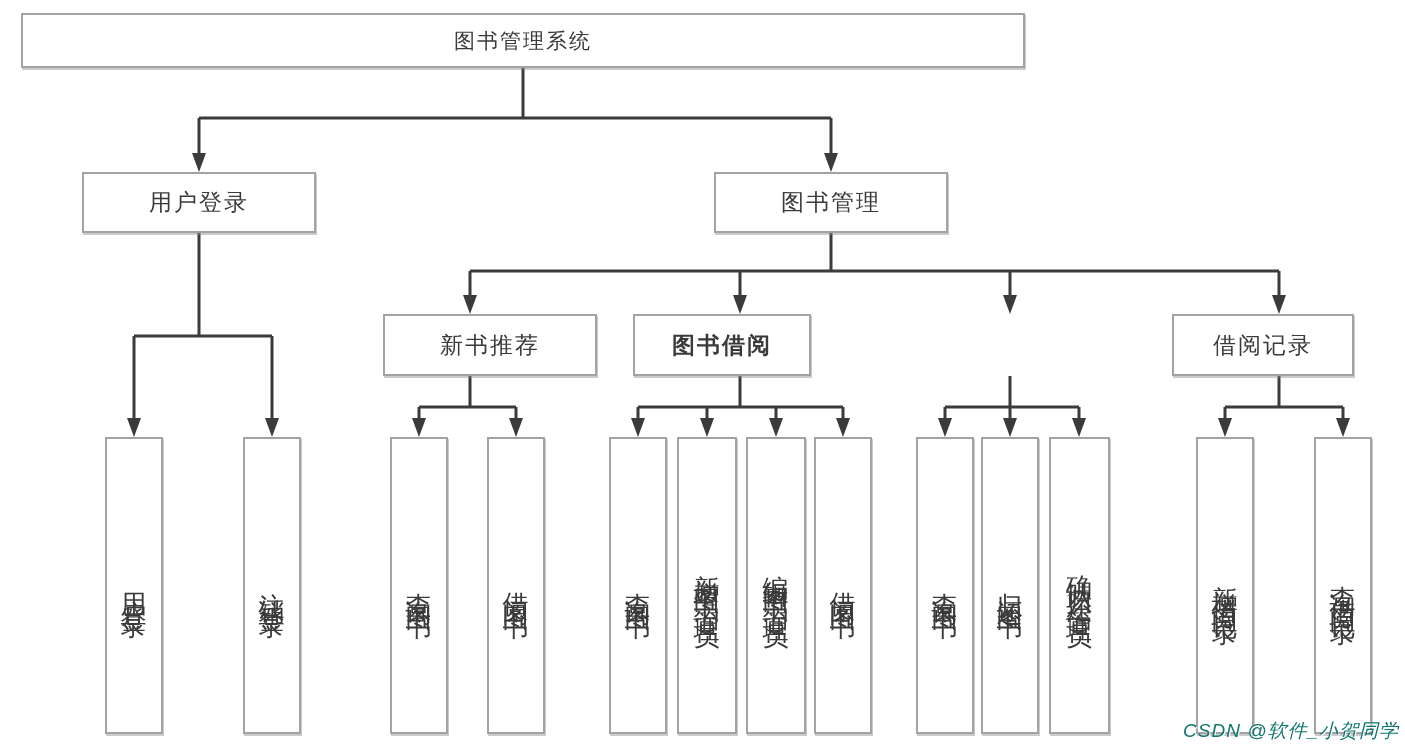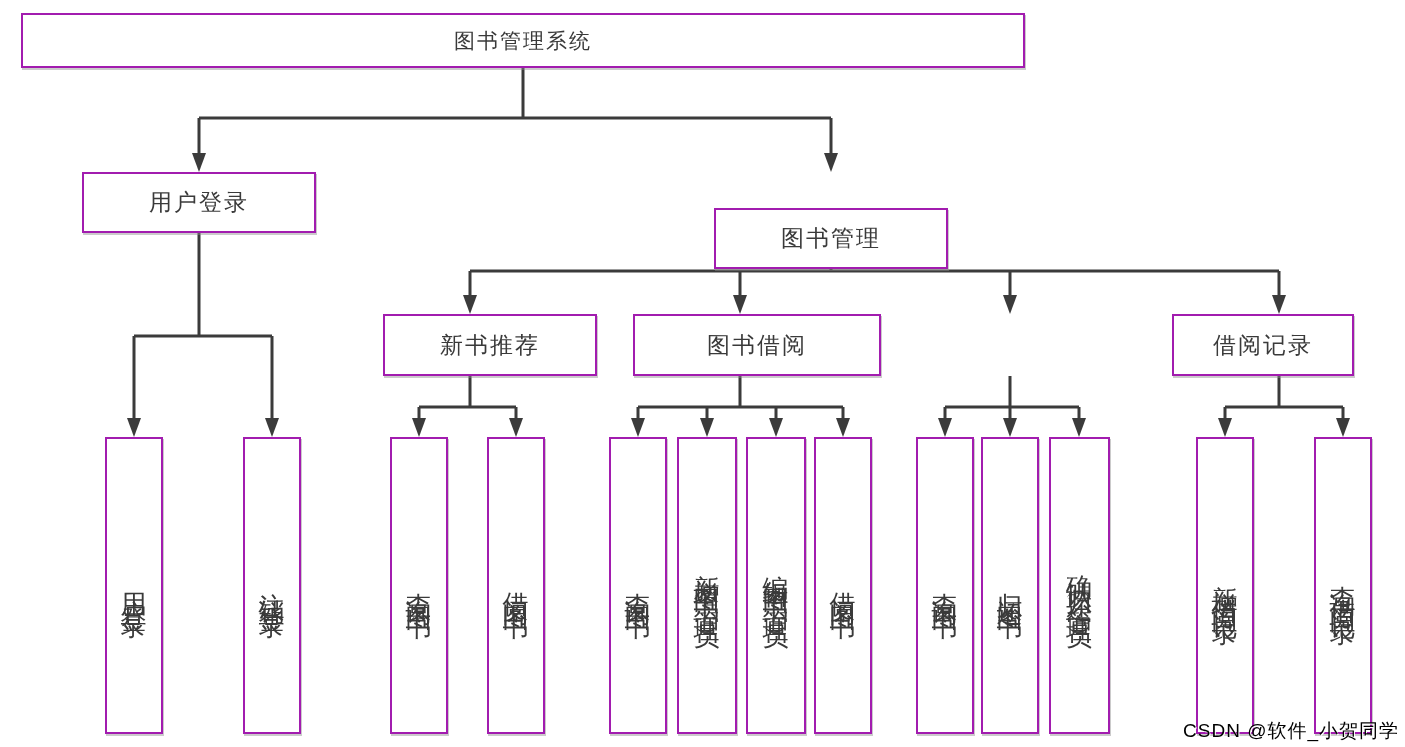--- a/index.html
+++ b/index.html
@@ -12,43 +12,43 @@
     font-family: "Liberation Sans", "DejaVu Sans", sans-serif;
   }
   .stage svg.wires {
     position: absolute;
     left: 0; top: 0;
     width: 1405px; height: 747px;
   }
   .node {
     position: absolute;
     box-sizing: border-box;
-    border: 2px solid #a21caf;
+    border: 2px solid #a3a3a3;
     background: #ffffff;
     color: #3a3a3a;
     display: flex;
     align-items: center;
     justify-content: center;
     box-shadow: 1px 2px 0 rgba(140,140,140,0.45);
   }
   .h-node { font-size: 23px; letter-spacing: 2px; white-space: nowrap; }
   .root-node { font-size: 21px; }
   .v-node {
     writing-mode: vertical-rl;
     text-orientation: mixed;
     font-size: 26px;
     letter-spacing: 7px;
     line-height: 1;
   }
   
   #n-root   { left: 21px;   top: 13px;  width: 1004px; height: 55px; }
   #n-l2a    { left: 82px;   top: 172px; width: 234px;  height: 61px; }
-  #n-l2b    { left: 714px;  top: 172px; width: 234px;  height: 61px; margin-top: 36px; }
+  #n-l2b    { left: 714px;  top: 172px; width: 234px;  height: 61px; }
   #n-l3a    { left: 363px;  top: 314px; width: 214px;  height: 62px; margin-left: 20px; }
-  #n-l3b    { left: 633px;  top: 314px; width: 248px;  height: 62px; }
+  #n-l3b    { left: 633px;  top: 314px; width: 178px;  height: 62px; font-weight: bold; }
   #n-l3c    { left: 903px;  top: 314px; width: 214px;  height: 62px; }
   #n-l3d    { left: 1172px; top: 314px; width: 182px;  height: 62px; }
   #n-lf1    { left: 105px;  top: 437px; width: 58px;   height: 297px; }
   #n-lf2    { left: 243px;  top: 437px; width: 58px;   height: 297px; }
   #n-lf3    { left: 390px;  top: 437px; width: 58px;   height: 297px; }
   #n-lf4    { left: 487px;  top: 437px; width: 58px;   height: 297px; }
   #n-lf5    { left: 609px;  top: 437px; width: 58px;   height: 297px; }
   #n-lf6    { left: 677px;  top: 437px; width: 60px;   height: 297px; }
   #n-lf7    { left: 746px;  top: 437px; width: 60px;   height: 297px; }
   #n-lf8    { left: 814px;  top: 437px; width: 58px;   height: 297px; }
@@ -56,23 +56,24 @@
   #n-lf10   { left: 981px;  top: 437px; width: 58px;   height: 297px; }
   #n-lf11   { left: 1049px; top: 437px; width: 61px;   height: 297px; }
   #n-lf12   { left: 1196px; top: 437px; width: 58px;   height: 297px; }
   #n-lf13   { left: 1314px; top: 437px; width: 58px;   height: 297px; }
   .watermark {
     position: absolute;
     right: 6px;
     bottom: 3px;
     font-size: 19px;
     letter-spacing: 1px;
-    color: #000000;
+    color: #0f766e;
     text-shadow: 1px 1px 0 #ffffff;
     white-space: nowrap;
+    font-style: italic;
   }
 </style>
 </head>
 <body>
 
 <div class="stage">
 
   <svg class="wires" viewBox="0 0 1405 747" fill="#3b3b3b" stroke="#3b3b3b" stroke-width="3">
 
     <path d="M523 68 V118 M199 118 H831 M199 118 V156 M831 118 V156" fill="none"></path>

